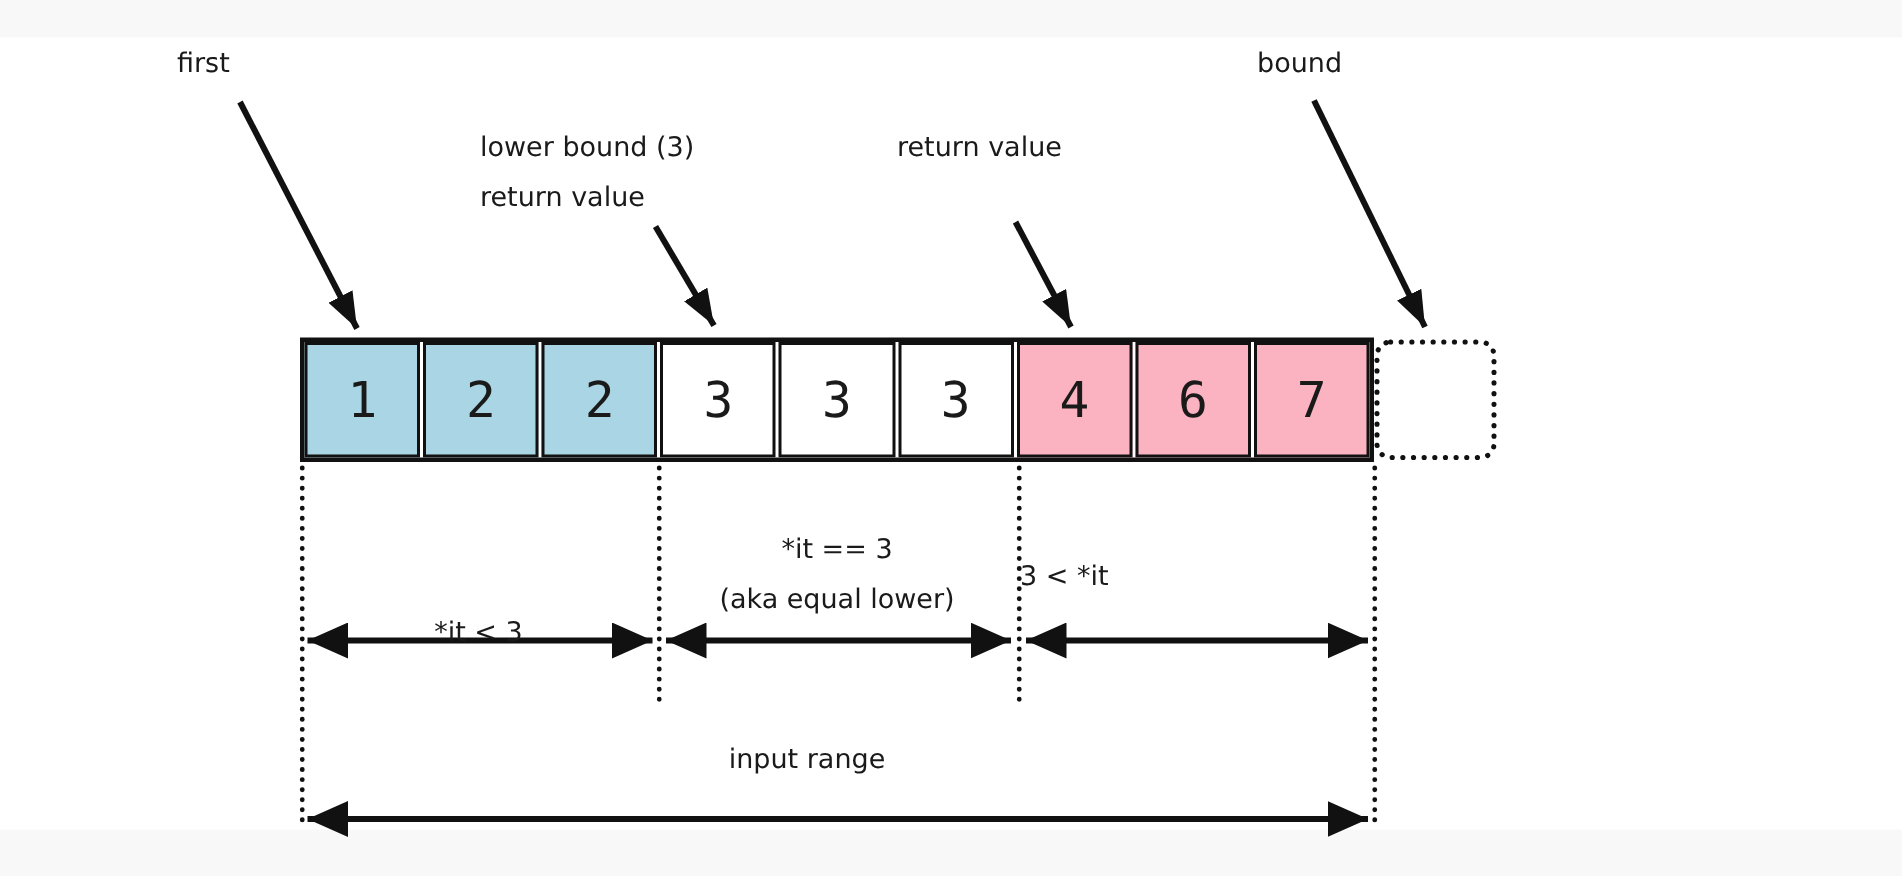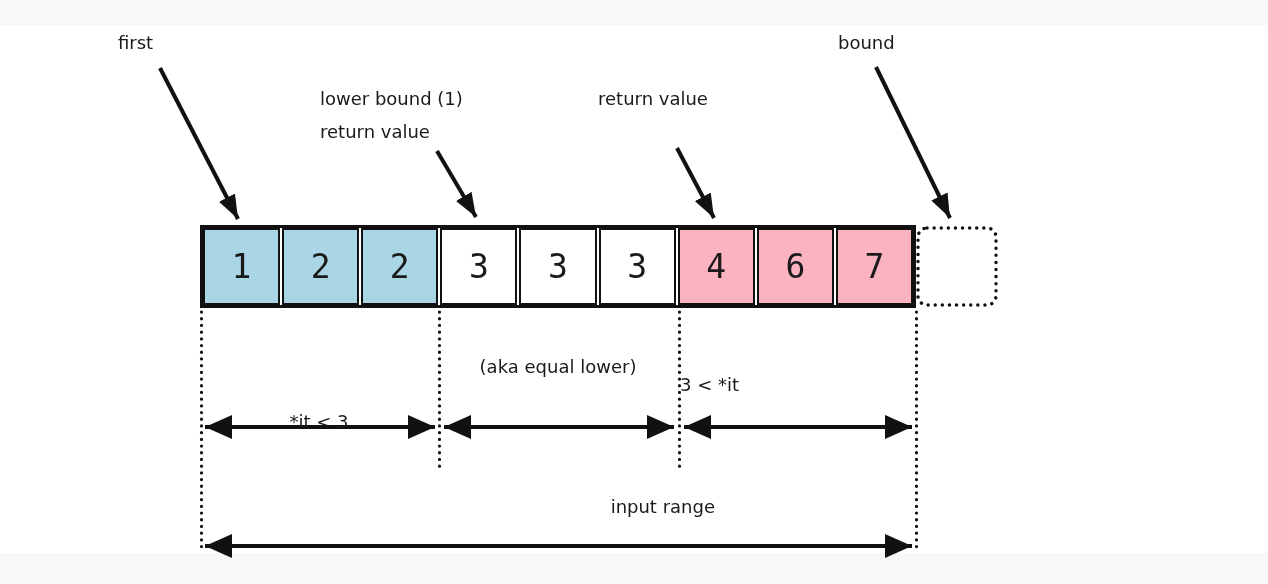--- a/index.html
+++ b/index.html
@@ -18,21 +18,21 @@
   .lbl{position:absolute;font-size:18px;line-height:33px;white-space:nowrap;color:var(--text);}
 
   .pointer-first{left:118px;top:26px;}
   .pointer-last{left:838px;top:26px;}
   .pointer-lower{left:320px;top:82px;}
   .pointer-upper{left:598px;top:82px;}
 
   .region-less{left:202px;top:368px;width:234px;text-align:center;margin-top:37px;}
   .region-equal{left:428px;top:350px;width:260px;text-align:center;}
   .region-greater{left:680px;top:368px;width:234px;text-align:left;}
-  .input-range{left:415px;top:490px;width:300px;text-align:right;}
+  .input-range{left:388px;top:490px;width:300px;text-align:center;}
 
   .array-row{
     position:absolute;left:200px;top:225px;width:716px;height:83px;
     border:3px solid var(--line);background:var(--canvas);
     display:flex;align-items:stretch;gap:2px;
   }
   .cell{
     flex:1 1 0;border:2.5px solid var(--line);
     display:flex;align-items:center;justify-content:center;
     font-family:"DejaVu Sans Mono",monospace;font-size:33px;color:var(--text);
@@ -72,39 +72,40 @@
     <line class="ln" x1="205" y1="427" x2="435" y2="427" stroke-width="4" marker-start="url(#bh)" marker-end="url(#bh)"></line>
     <line class="ln" x1="444" y1="427" x2="674" y2="427" stroke-width="4" marker-start="url(#bh)" marker-end="url(#bh)"></line>
     <line class="ln" x1="684" y1="427" x2="912" y2="427" stroke-width="4" marker-start="url(#bh)" marker-end="url(#bh)"></line>
 
     <line class="ln" x1="205" y1="546" x2="912" y2="546" stroke-width="4" marker-start="url(#bh)" marker-end="url(#bh)"></line>
   </svg>
 
   <div class="lbl pointer-first">first</div>
   <div class="lbl pointer-last">bound</div>
   <div class="lbl pointer-lower">
-    <div>lower bound (1)</div>
+    <div>lower bound (3)</div>
     <div>return value</div>
   </div>
   <div class="lbl pointer-upper">
     <div>return value</div>
   </div>
 
   <div class="array-row">
     <div class="cell blue">1</div>
     <div class="cell blue">2</div>
     <div class="cell blue">2</div>
     <div class="cell white">3</div>
     <div class="cell white">3</div>
     <div class="cell white">3</div>
     <div class="cell pink">4</div>
     <div class="cell pink">6</div>
     <div class="cell pink">7</div>
   </div>
 
   <div class="lbl region-less">*it &lt; 3</div>
   <div class="lbl region-equal">
+    <div>*it == 3</div>
     <div>(aka equal lower)</div>
   </div>
   <div class="lbl region-greater">3 &lt; *it</div>
 
   <div class="lbl input-range">input range</div>
 </div>
 
 </body></html>

